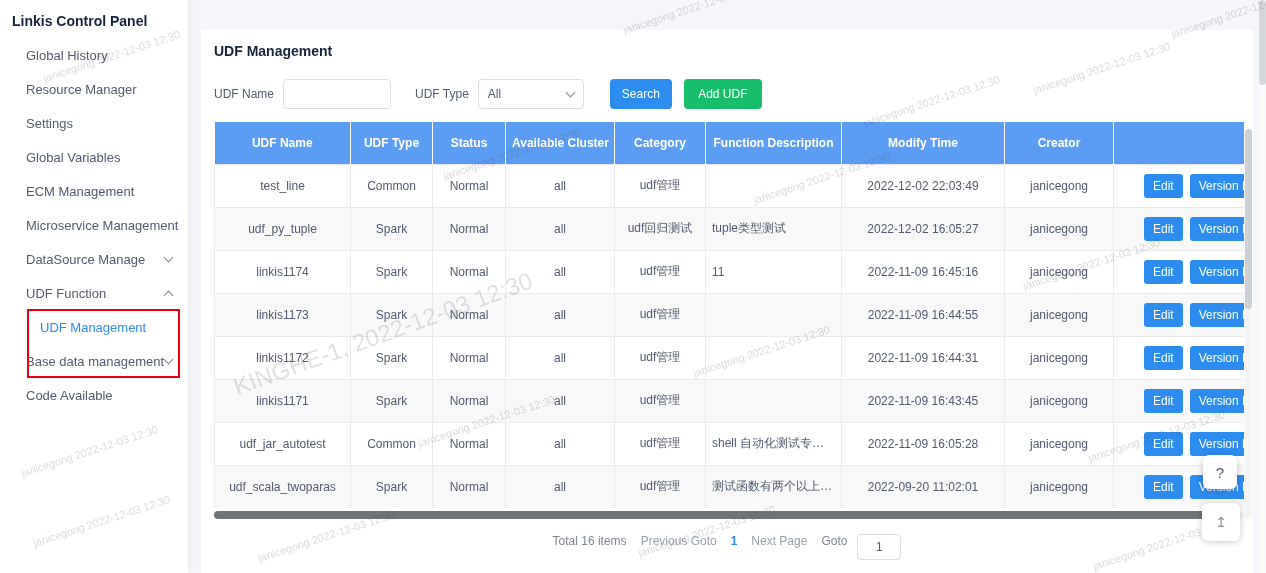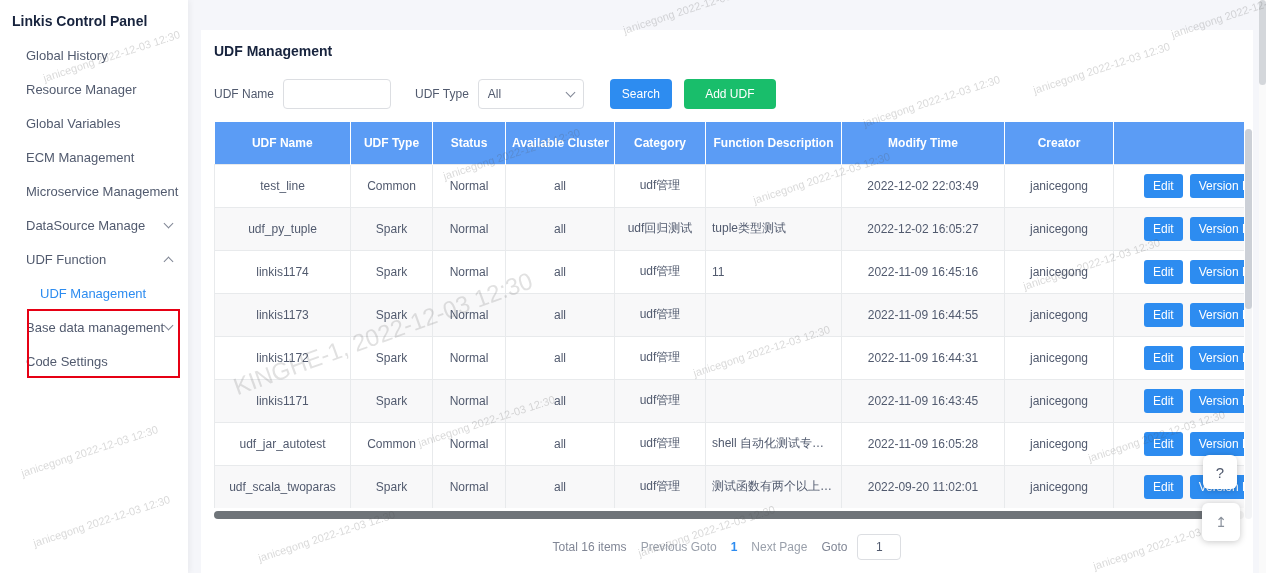--- a/index.html
+++ b/index.html
@@ -65,21 +65,21 @@
     font-size:12px; padding:0 8px; color:#515a6e; outline:none; background:#fff;
   }
   .f-label.second { margin-left:24px; }
   .select {
     width:106px; height:30px; border:1px solid #dcdee2; border-radius:4px;
     display:flex; align-items:center; justify-content:space-between;
     padding:0 9px; color:#515a6e; cursor:pointer; background:#fff;
   }
   .btn { height:30px; border:none; border-radius:4px; color:#fff; font-size:12px; cursor:pointer; font-family:Liberation Sans, sans-serif; }
   .btn.search { width:62px; margin-left:26px; background:#2d8cf0; }
-  .btn.add { width:92px; margin-left:12px; background:#19be6b; }
+  .btn.add { width:78px; margin-left:12px; background:#19be6b; }
 
   
   .table-wrap { position:relative; margin:13px 9px 0 13px; width:1030px; height:386px; overflow:hidden; }
   table { width:1100px; table-layout:fixed; border-collapse:collapse; font-size:12px; }
   th {
     height:42px; background:#5b9cf5; color:#fff; font-weight:bold;
     border-right:1px solid rgba(255,255,255,.45); text-align:center;
     padding:0 6px; white-space:nowrap; overflow:hidden;
   }
   th:last-child { border-right:none; }
@@ -101,21 +101,21 @@
     background:#f3f4f6; border-radius:4px; z-index:4;
   }
   .v-scroll .thumb { width:7px; height:180px; background:#ccd0d7; border-radius:4px; }
   .h-scroll {
     margin:3px 9px 0 13px; width:1030px; height:8px; background:#f4f4f4; border-radius:4px;
   }
   .h-scroll .thumb { width:97%; height:8px; background:#6f7479; border-radius:4px; }
 
   
   .pagination {
-    display:flex; align-items:center; justify-content:center;
+    display:flex; justify-content:center;
     margin-top:15px; font-size:12px; color:#808695; gap:14px;
   }
   .pg-prev, .pg-next { color:#9aa0ab; cursor:pointer; }
   .pg-current { color:#2d8cf0; font-weight:bold; cursor:pointer; }
   .goto-input {
     width:44px; height:26px; border:1px solid #dcdee2; border-radius:4px;
     font-size:12px; text-align:center; color:#515a6e; outline:none; margin-left:-4px;
   }
 
   
@@ -157,20 +157,23 @@
 <aside class="sidebar">
   <div class="sidebar-title">Linkis Control Panel</div>
   <nav>
       <div class="s-item">
         <span class="s-label">Global History</span>
       </div>
       <div class="s-item">
         <span class="s-label">Resource Manager</span>
       </div>
       <div class="s-item">
+        <span class="s-label">Settings</span>
+      </div>
+      <div class="s-item">
         <span class="s-label">Global Variables</span>
       </div>
       <div class="s-item">
         <span class="s-label">ECM Management</span>
       </div>
       <div class="s-item">
         <span class="s-label">Microservice Management</span>
       </div>
       <div class="s-item">
         <span class="s-label">DataSource Manage</span>
@@ -181,21 +184,21 @@
         <span class="chev up"></span>
       </div>
       <div class="s-item sub active">
         <span class="s-label">UDF Management</span>
       </div>
       <div class="s-item">
         <span class="s-label">Base data management</span>
         <span class="chev"></span>
       </div>
       <div class="s-item">
-        <span class="s-label">Code Settings</span>
+        <span class="s-label">Code Available</span>
       </div>
     </nav>
   <div class="red-box"></div>
 </aside>
 
 <main class="card">
   <div class="card-title">UDF Management</div>
 
   <div class="filter-bar">
     <span class="f-label">UDF Name</span>

